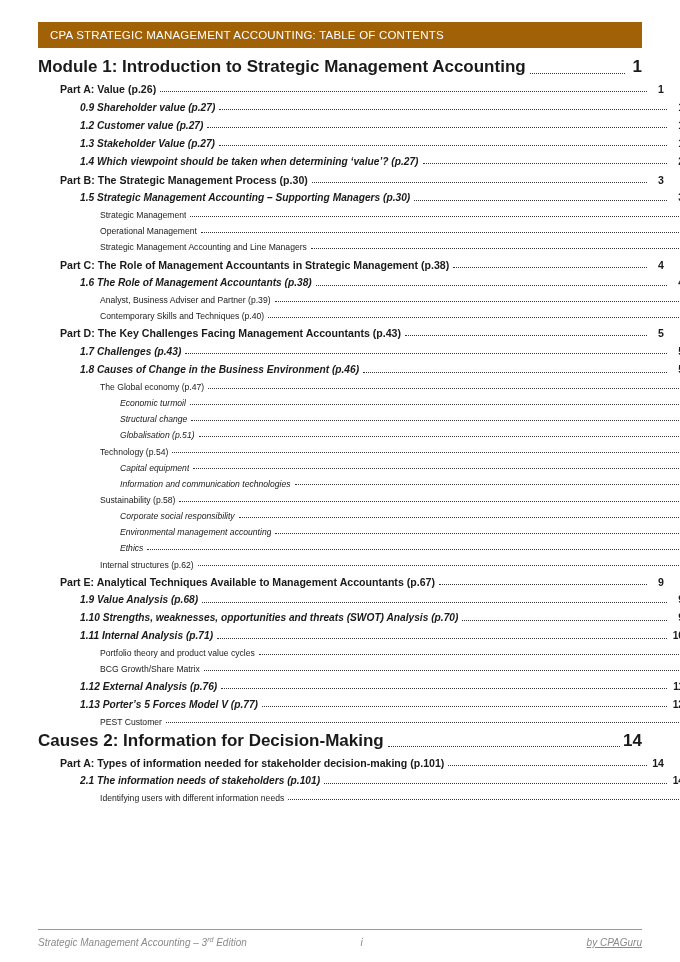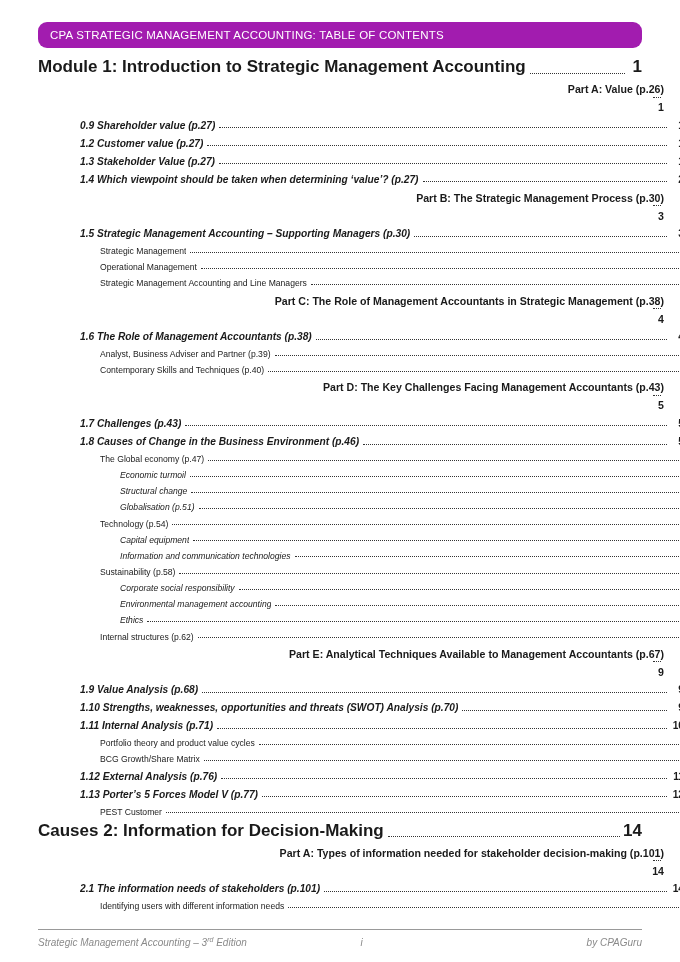--- a/index.html
+++ b/index.html
@@ -74,21 +74,20 @@
     margin: 4px 0 3px 0;
   }
   .lvl-module .pg { font-weight: bold; }
 
   .lvl-part {
     font-size: 10.6px;
     font-weight: bold;
     color: #1a1a1a;
     padding-left: 22px;
     margin: 6px 0 3px 0;
-    flex-direction: column;
   }
   .lvl-part .pg { font-weight: bold; }
 
   .lvl-sec {
     font-size: 10.2px;
     font-weight: bold;
     font-style: italic;
     color: #1a1a1a;
     padding-left: 42px;
     margin: 6px 0 3px 0;
@@ -118,30 +117,30 @@
     border-top: 1px solid #999999;
     padding-top: 6px;
     display: flex;
     align-items: baseline;
     font-size: 10px;
     color: #8a8a8a;
     font-style: italic;
   }
   .footer .f-left { flex: 0 0 auto; }
   .footer .f-center { flex: 1 1 auto; text-align: center; padding-right: 110px; }
-  .footer .f-right { flex: 0 0 auto; }
+  .footer .f-right { flex: 0 0 auto; text-decoration: underline; }
   .footer sup { font-size: 7px; vertical-align: super; }
 </style>
 </head>
 <body>
 
 <div class="page">
   <div class="page-inner">
 
-    <div class="header-bar" style="background: #a21caf; border-radius: 9px;">CPA STRATEGIC MANAGEMENT ACCOUNTING: TABLE OF CONTENTS</div>
+    <div class="header-bar" style="background: #a16207;">CPA STRATEGIC MANAGEMENT ACCOUNTING: TABLE OF CONTENTS</div>
 
     <div class="toc" id="toc-list">
         <div class="toc-row lvl-module">
           <span class="txt">Module 1: Introduction to Strategic Management Accounting</span>
           <span class="dots"></span>
           <span class="pg">1</span>
         </div>
         <div class="toc-row lvl-part">
           <span class="txt">Part A: Value (p.26)</span>
           <span class="dots"></span>

